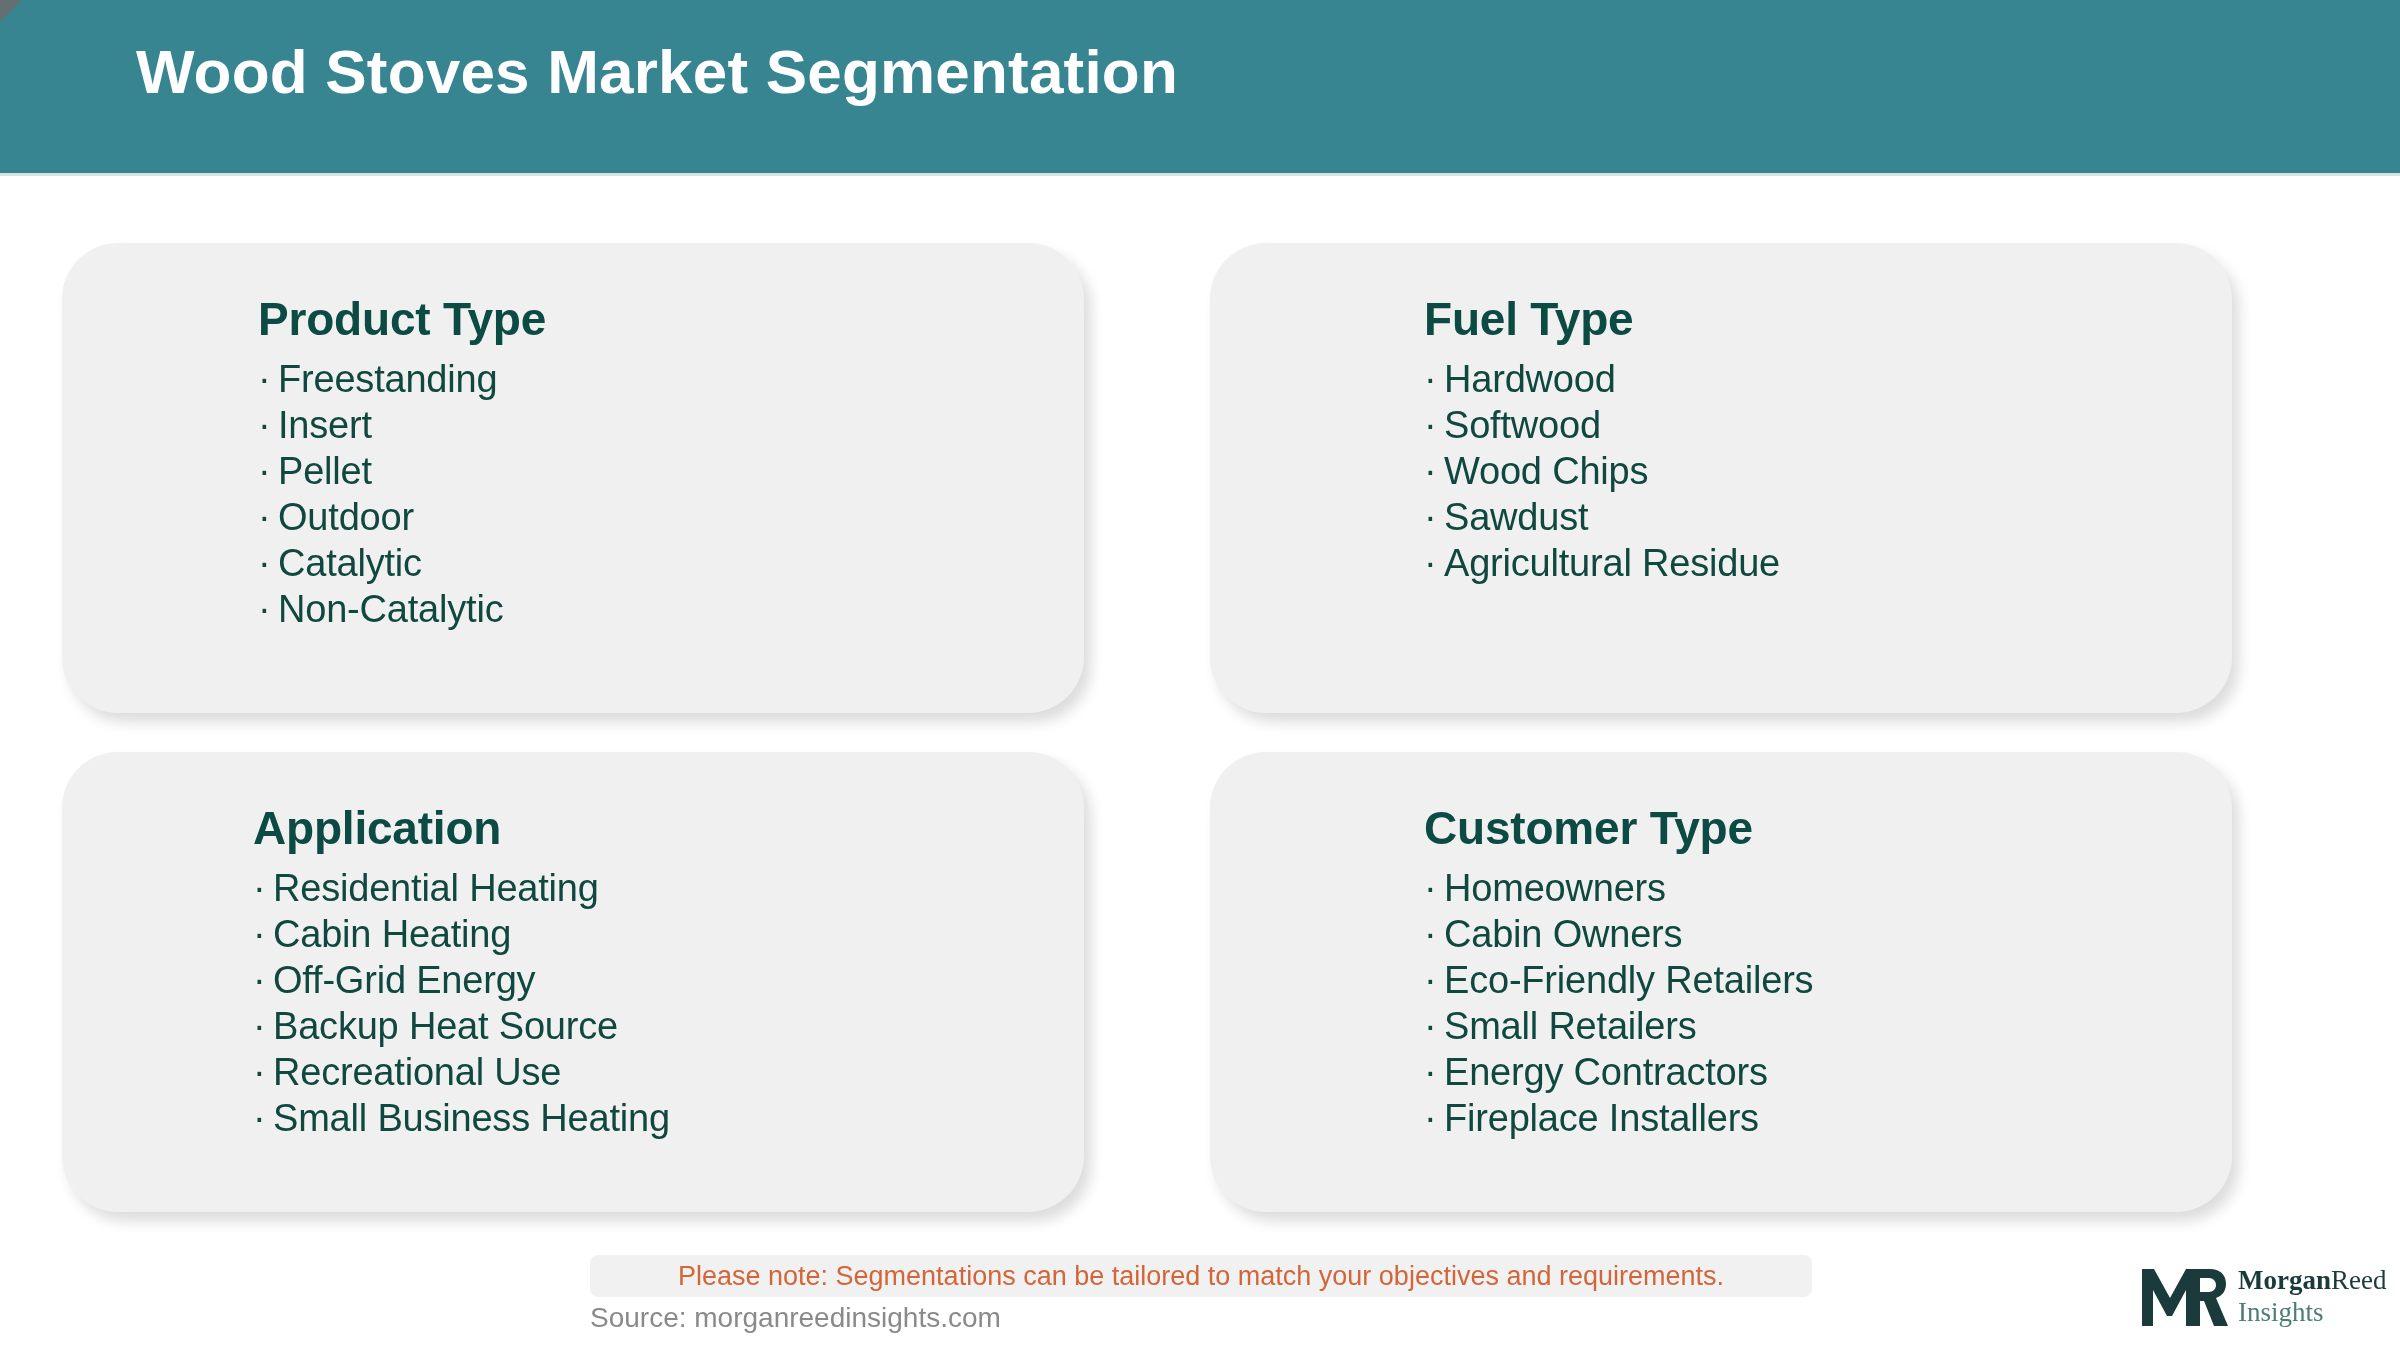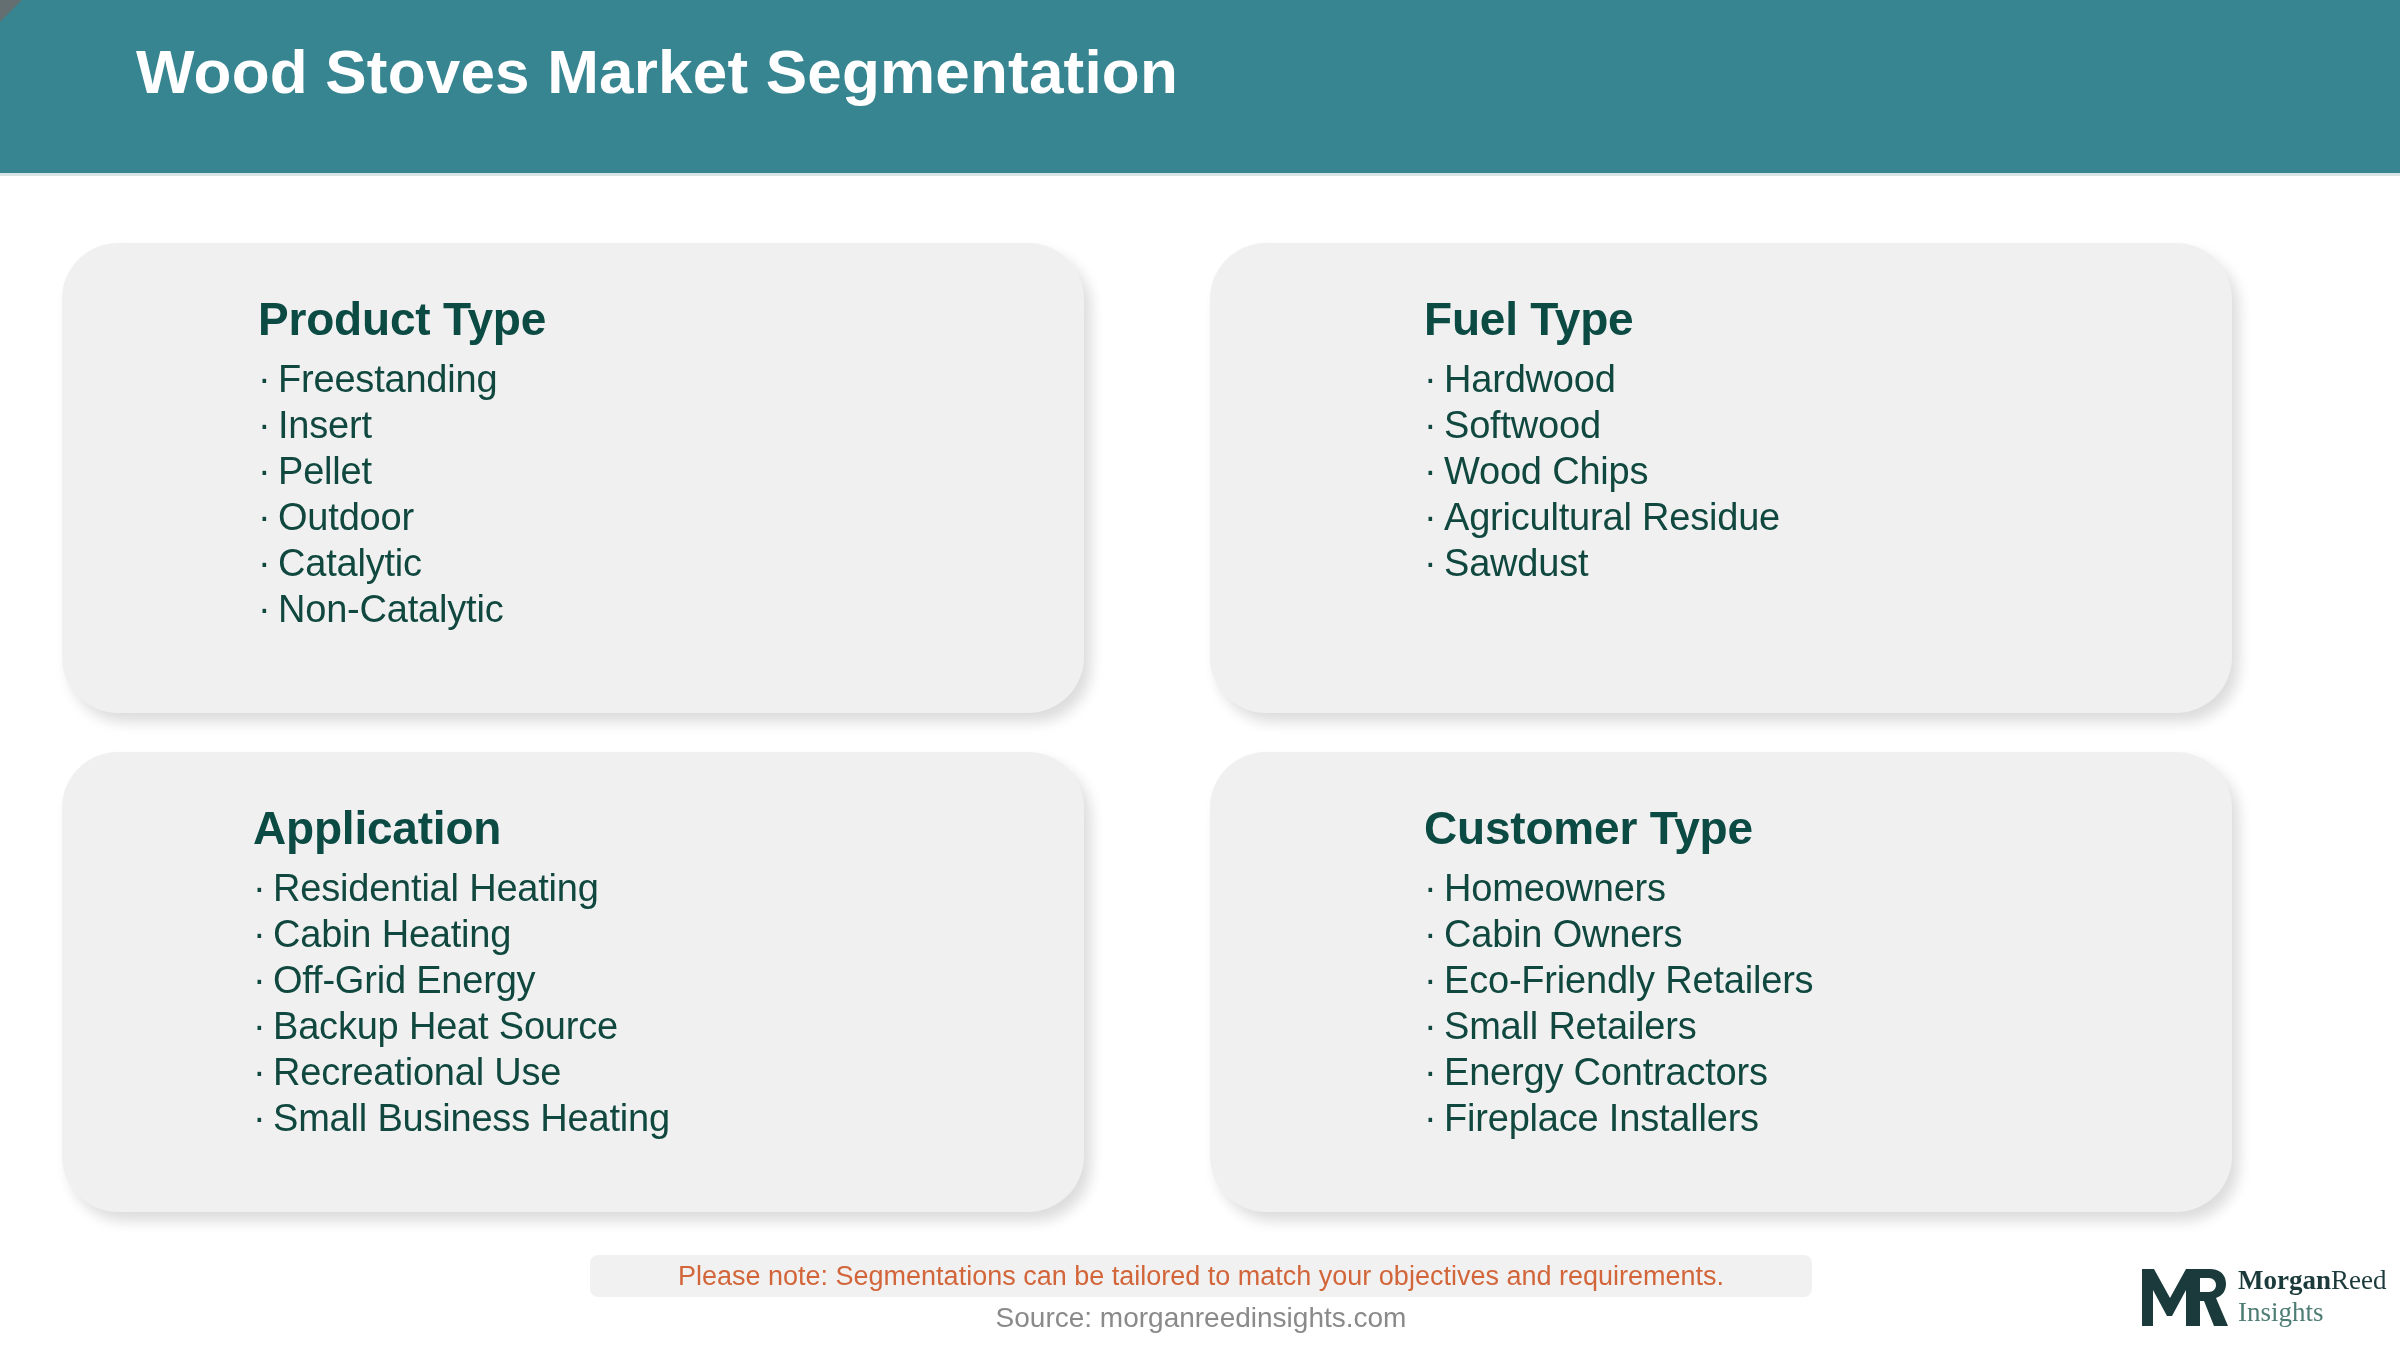--- a/index.html
+++ b/index.html
@@ -120,21 +120,21 @@
     text-align: center;
     font-size: 27px;
     color: #d2663a;
     white-space: nowrap;
   }
   .source-text {
     position: absolute;
     left: 590px;
     top: 1302px;
     width: 1222px;
-    text-align: center;
+    text-align: left;
     font-size: 28px;
     color: #8a8a8a;
     white-space: nowrap;
   }
 
   
   .logo {
     position: absolute;
     left: 2140px;
     top: 1262px;
@@ -200,22 +200,22 @@
     <li><span class="bullet">·</span><span>Non-Catalytic</span></li>
   </ul>
 </div>
 
 <div class="card-inner" style="left:1424px; top:294px;">
   <div class="card-title">Fuel Type</div>
   <ul class="card-list">
     <li><span class="bullet">·</span><span>Hardwood</span></li>
     <li><span class="bullet">·</span><span>Softwood</span></li>
     <li><span class="bullet">·</span><span>Wood Chips</span></li>
+    <li><span class="bullet">·</span><span>Sawdust</span></li>
     <li><span class="bullet">·</span><span>Agricultural Residue</span></li>
-    <li><span class="bullet">·</span><span>Sawdust</span></li>
   </ul>
 </div>
 
 <div class="card-inner" style="left:253px; top:803px;">
   <div class="card-title">Application</div>
   <ul class="card-list">
     <li><span class="bullet">·</span><span>Residential Heating</span></li>
     <li><span class="bullet">·</span><span>Cabin Heating</span></li>
     <li><span class="bullet">·</span><span>Off-Grid Energy</span></li>
     <li><span class="bullet">·</span><span>Backup Heat Source</span></li>

